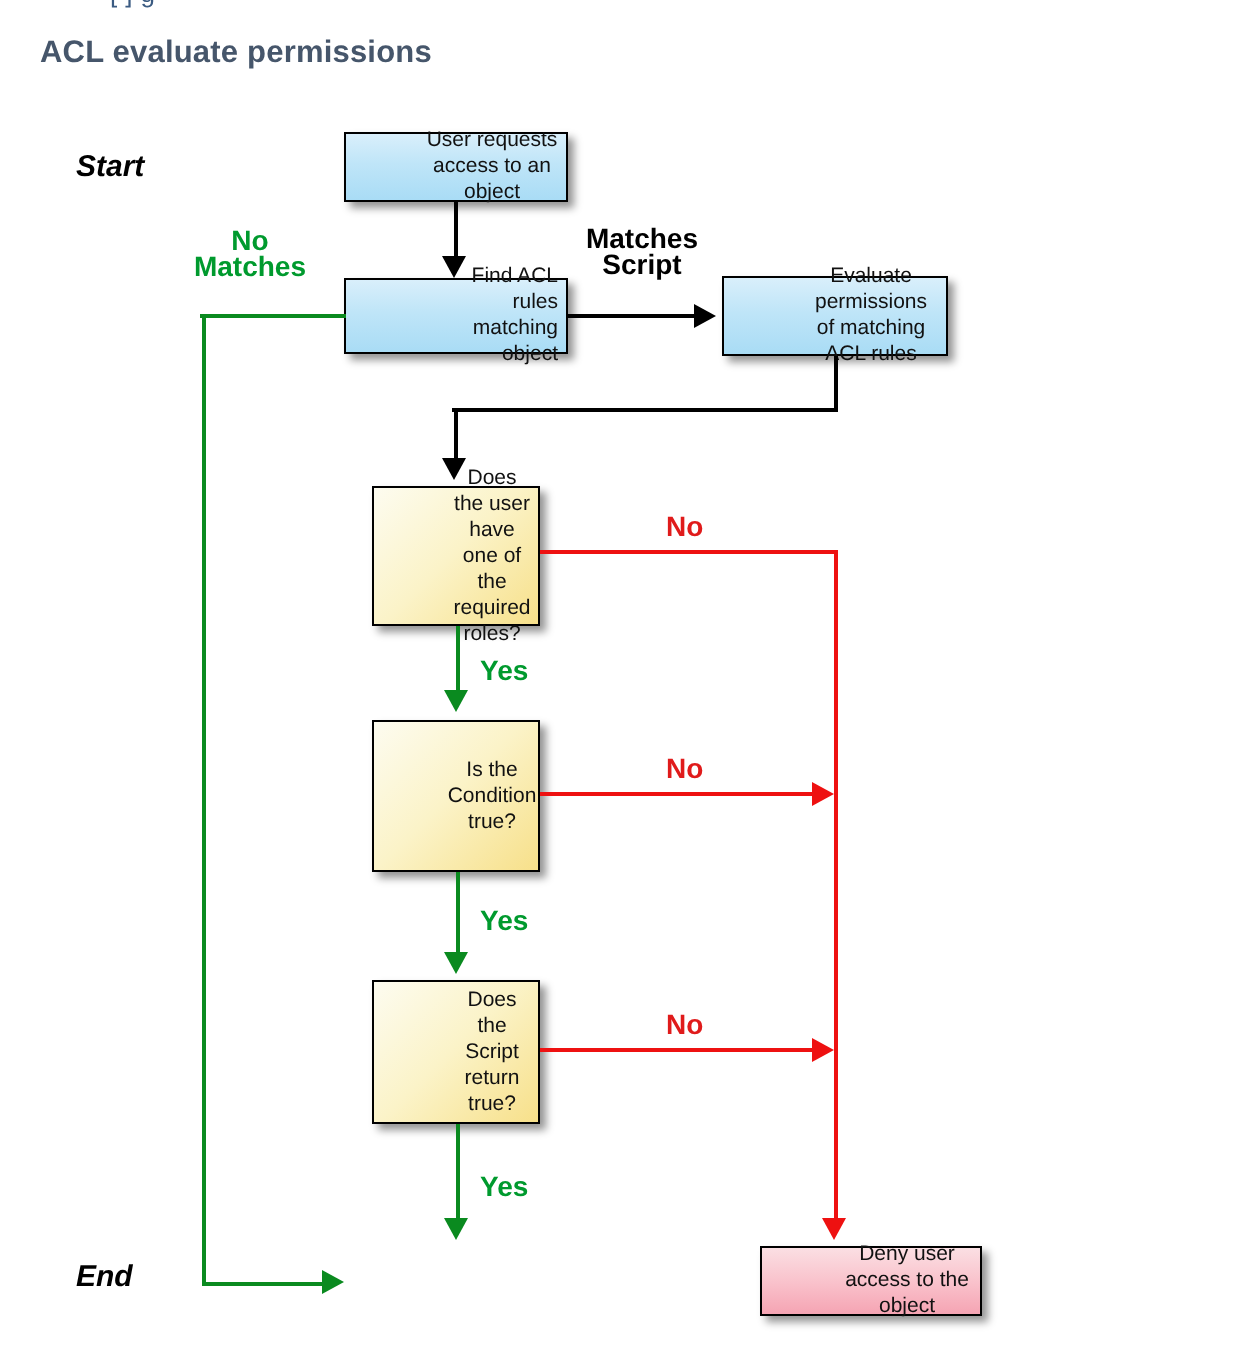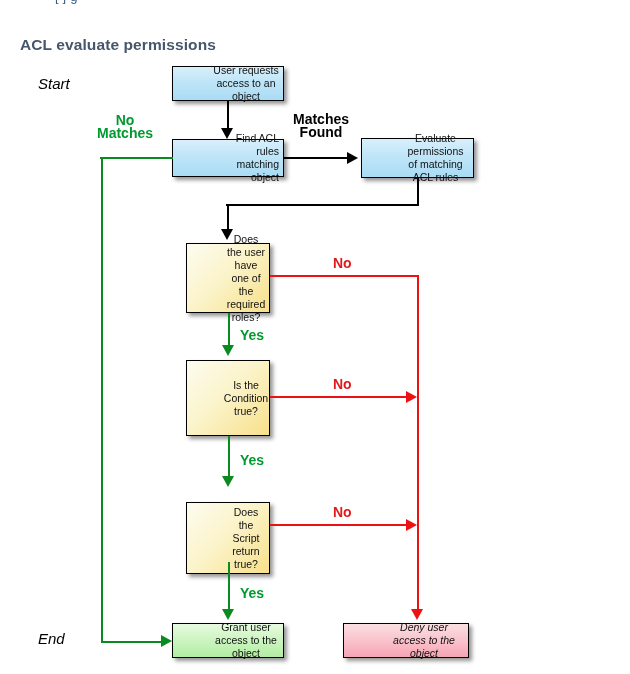--- a/index.html
+++ b/index.html
@@ -45,28 +45,27 @@
   
   .page-title {
     position: absolute;
     left: 20px;
     top: 18px;
     font-size: 15.5px;
     font-weight: bold;
     color: #46566b;
     letter-spacing: 0.1px;
     white-space: nowrap;
-    margin-top: 18px;
   }
 
   
   .stage-label {
     position: absolute;
     font-size: 15px;
-    font-weight: normal;
+    font-weight: bold;
     font-style: italic;
     color: #000000;
     white-space: nowrap;
   }
 
   
   .edge-label {
     position: absolute;
     font-size: 14px;
     font-weight: bold;
@@ -168,40 +167,37 @@
   </div>
 
   <div class="node decision" style="left:186px; top:243px; width:84px; height:70px;">
     <span class="node-text">Does the user have one of the required roles?</span>
   </div>
 
   <div class="node decision" style="left:186px; top:360px; width:84px; height:76px;">
     <span class="node-text">Is the Condition true?</span>
   </div>
 
-  <div class="node decision" style="left:186px; top:502px; width:84px; height:72px;">
+  <div class="node decision" style="left:186px; top:490px; width:84px; height:72px;">
     <span class="node-text">Does the Script return true?</span>
   </div>
 
-  <div class="node terminal-grant" style="left:172px; top:623px; width:112px; height:35px;">
-    <span class="node-text">Grant user access to the object</span>
-  </div>
-
-  <div class="node terminal-deny" style="left:343px; top:623px; width:126px; height:35px;font-style:italic;">
+
+  <div class="node terminal-deny" style="left:380px; top:623px; width:111px; height:35px;">
     <span class="node-text">Deny user access to the object</span>
   </div>
 
   <div class="line v c-black" style="left:227px; top:101px; height:27px;"></div>
   <div class="arrow down a-black" style="left:221px; top:128px;"></div>
 
   <div class="line h c-black" style="left:284px; top:157px; width:63px;"></div>
   <div class="arrow right a-black" style="left:347px; top:152px;"></div>
   <div class="edge-label black" style="left:288px; top:113px; width:66px;">
     <span>Matches</span><br>
-    <span>Found</span>
+    <span>Script</span>
   </div>
 
   <div class="line v c-black" style="left:417px; top:178px; height:27px;"></div>
   <div class="line h c-black" style="left:226px; top:204px; width:193px;"></div>
   <div class="line v c-black" style="left:227px; top:204px; height:25px;"></div>
   <div class="arrow down a-black" style="left:221px; top:229px;"></div>
 
   <div class="line h c-green" style="left:100px; top:157px; width:73px;"></div>
   <div class="line v c-green" style="left:101px; top:157px; height:485px;"></div>
   <div class="line h c-green" style="left:101px; top:641px; width:60px;"></div>

